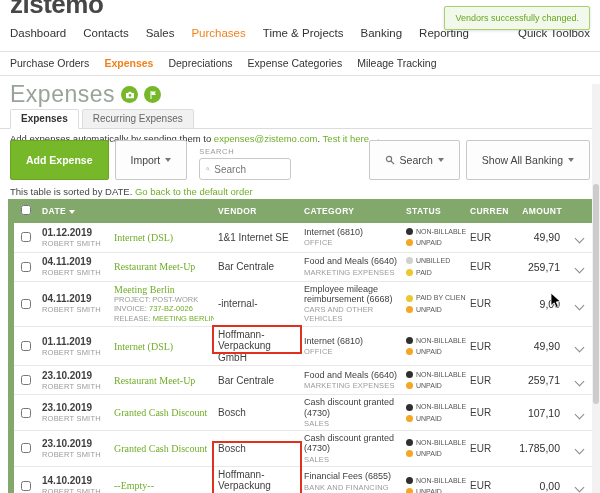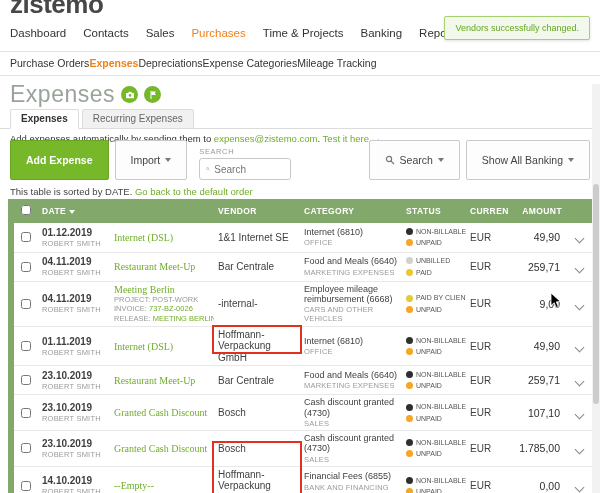--- a/index.html
+++ b/index.html
@@ -10,21 +10,21 @@
   .topbar { height:22px; overflow:hidden; padding:0 10px; }
   .logo { font-size:26px; font-weight:bold; color:#474747; line-height:34px; margin-top:-13px; letter-spacing:-0.5px; }
 
   
   .nav { display:flex; align-items:center; gap:17px; padding:5px 10px 12px; border-bottom:1px solid #e2e2e2; font-size:11.5px; }
   .nav-item { color:#333; cursor:pointer; white-space:nowrap; }
   .nav-item.active { color:#f08018; font-weight:normal; }
   .nav-right { margin-left:auto; }
 
   
-  .subnav { display:flex; align-items:center; padding:5px 10px 6px; border-bottom:1px solid #e2e2e2; font-size:10.5px; }
+  .subnav { display:flex; align-items:center; gap:15px; padding:5px 10px 6px; border-bottom:1px solid #e2e2e2; font-size:10.5px; }
   .subnav-item { color:#333; cursor:pointer; white-space:nowrap; }
   .subnav-item.active { color:#f08018; font-weight:bold; }
 
   
   .title-row { display:flex; align-items:center; gap:6px; padding:5px 10px 0; height:32px; }
   .page-title { font-size:23px; font-weight:300; color:#9aa39a; letter-spacing:0.5px; }
   .badge { width:17px; height:17px; border-radius:50%; background:#76b82a; display:inline-flex; align-items:center; justify-content:center; flex:none; }
 
   
   .tabs { display:flex; align-items:flex-end; padding:0 10px; border-bottom:1px solid #dcdcdc; height:21px; }
@@ -73,21 +73,21 @@
   .chev { display:inline-block; width:7px; height:7px; border-right:1.5px solid #888; border-bottom:1.5px solid #888; transform:rotate(45deg); margin-left:6px; cursor:pointer; }
   .sort-arrow { display:inline-block; width:0; height:0; border-left:3px solid transparent; border-right:3px solid transparent; border-top:4px solid #fff; margin-left:3px; vertical-align:middle; }
   input[type="checkbox"] { width:10px; height:10px; }
 
   
   .red-box { position:absolute; border:2px solid #e0301e; pointer-events:none; z-index:10; }
   #red1 { left:204px; top:126px; width:90px; height:29px; }
   #red2 { left:204px; top:242px; width:90px; height:58px; }
 
   
-  .toast { position:absolute; top:16px; right:10px; background:#f2f9ec; border:1px solid #a8d06e; color:#64a61e; font-size:9px; padding:6px 10px; border-radius:2px; box-shadow:0 1px 3px rgba(0,0,0,0.12); z-index:20; }
+  .toast { position:absolute; top:6px; right:10px; background:#f2f9ec; border:1px solid #a8d06e; color:#64a61e; font-size:9px; padding:6px 10px; border-radius:2px; box-shadow:0 1px 3px rgba(0,0,0,0.12); z-index:20; }
 
   
   .scrollbar { position:absolute; right:0; top:84px; bottom:0; width:8px; background:#f2f2f2; z-index:15; }
   .scroll-thumb { position:absolute; top:100px; left:1px; width:6px; height:220px; background:#cccccc; border-radius:3px; }
 
   
   .cursor { position:absolute; left:550px; top:292px; z-index:50; pointer-events:none; }
 </style>
 </head>
 <body>

